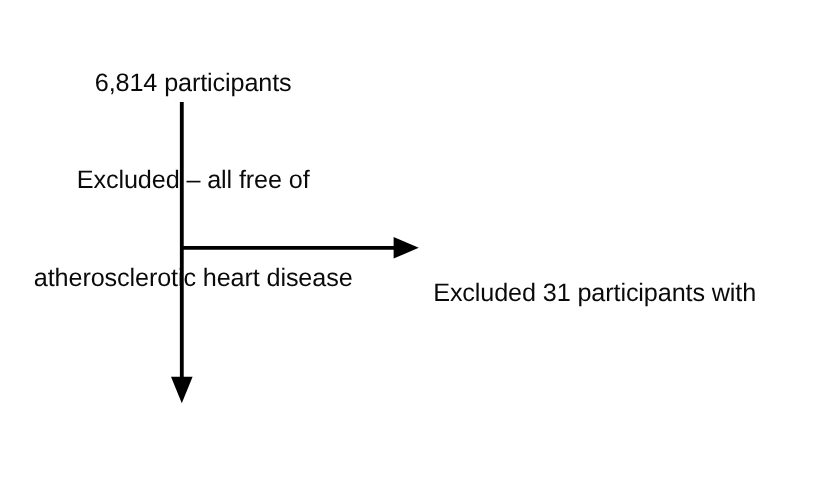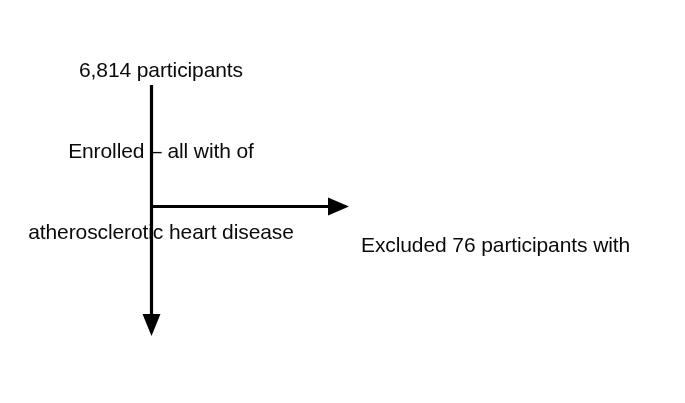--- a/index.html
+++ b/index.html
@@ -57,26 +57,26 @@
     height: 403px;
   }
 </style>
 </head>
 <body>
 
 <div id="flow-canvas">
 
   <div class="text-block" id="enrolled-block">
     <span class="line">6,814 participants</span>
-    <span class="line">Enrolled – all with of</span>
+    <span class="line">Excluded – all free of</span>
     <span class="line">atherosclerotic heart disease</span>
   </div>
 
   <div class="text-block" id="excluded-block">
-    <span class="line">Excluded 76 participants with</span>
+    <span class="line">Excluded 31 participants with</span>
   </div>
 
   <div class="text-block" id="included-block">
     <span class="line">6,767 participants</span>
     
   </div>
 
   <svg id="arrow-layer" viewBox="0 0 685 403" width="685" height="403" aria-hidden="true">
 
     <line x1="151.5" y1="85" x2="151.5" y2="322" stroke="#000000" stroke-width="3.2"></line>

